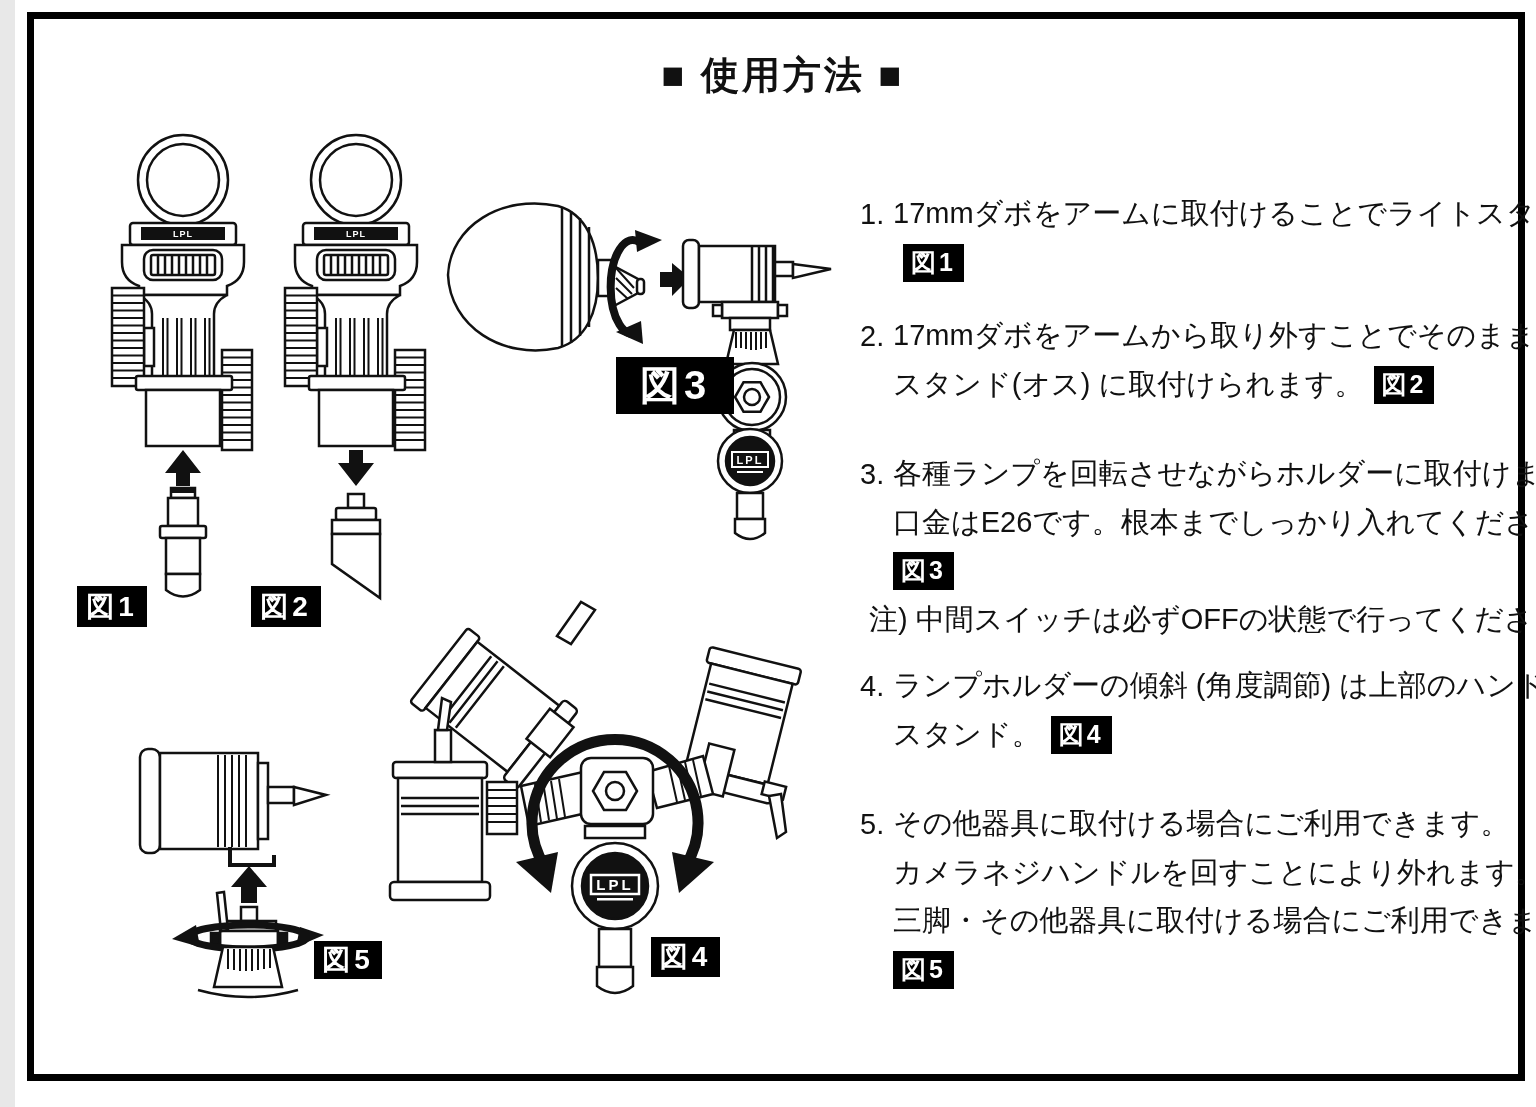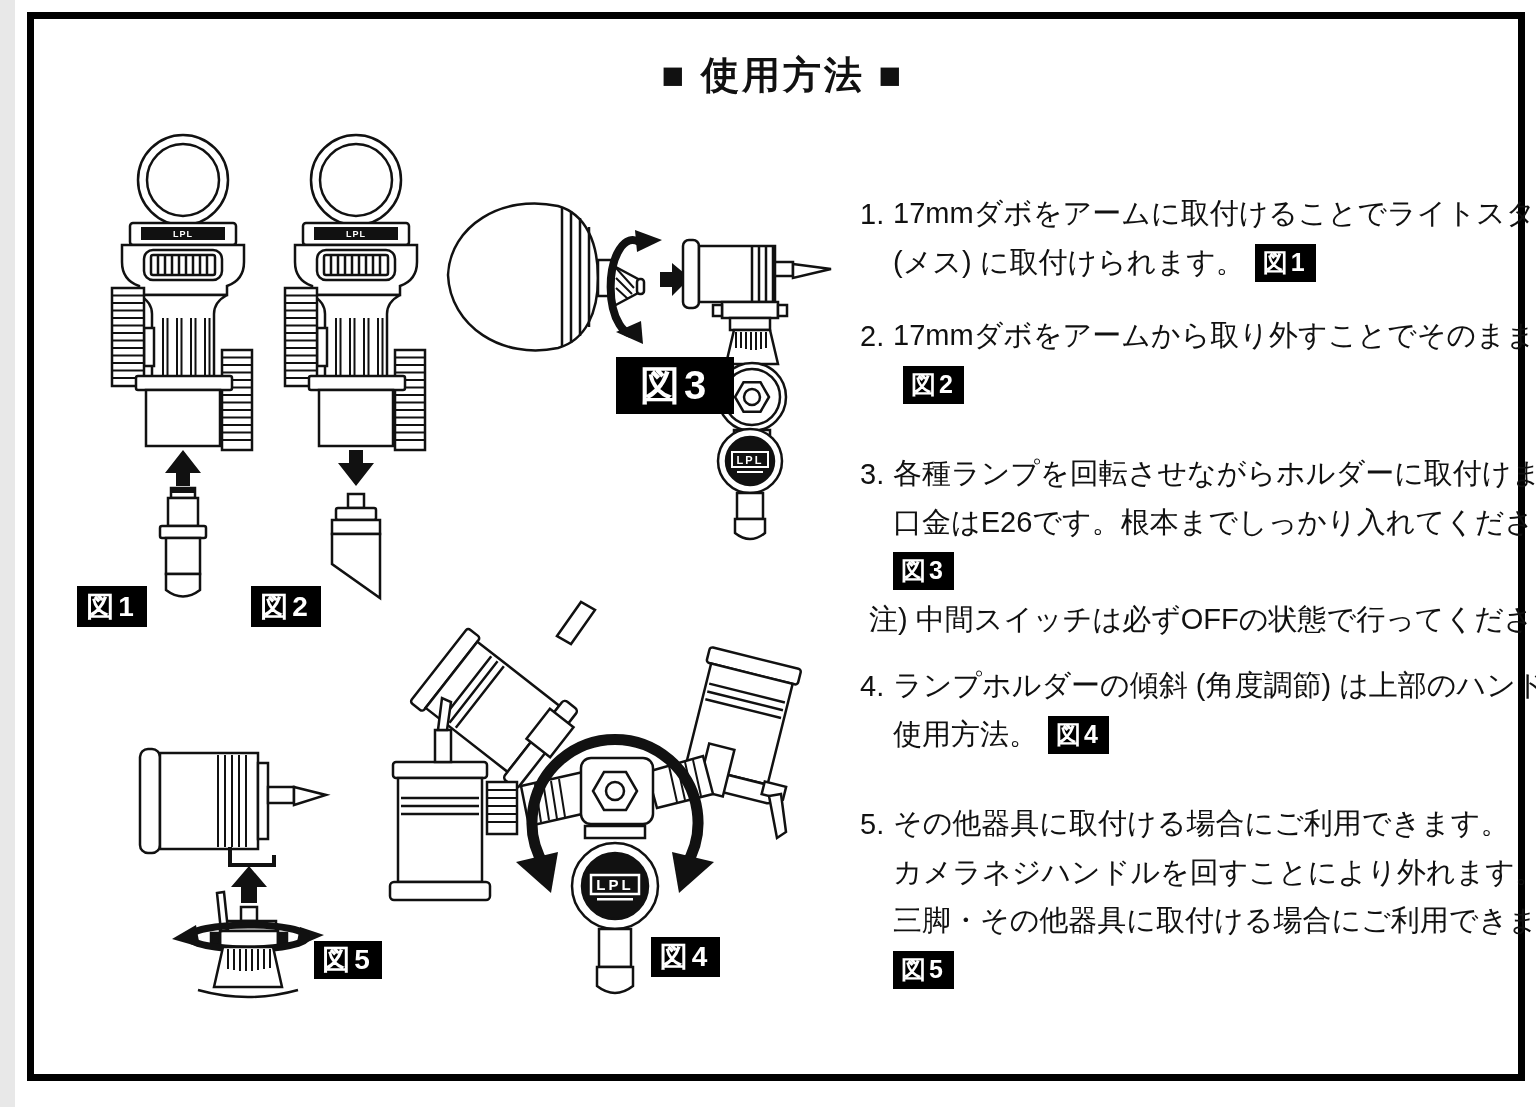--- a/index.html
+++ b/index.html
@@ -225,31 +225,31 @@
     </g>
   </svg>
   <div class="fig-label" id="label5">図5</div>
 
   <div class="item" id="item1">
     <span class="num">1.</span>
     <div class="line">
         <span>17mmダボをアームに取付けることでライトスタンド</span>
       </div>
     <div class="line">
-      <span>(メス) に取付けられます。</span>
       <span class="badge">図1</span>
     </div>
   </div>
 
   <div class="item" id="item2">
     <span class="num">2.</span>
     <div class="line">
         <span>17mmダボをアームから取り外すことでそのままライト</span>
       </div>
     <div class="line">
+      <span>スタンド(オス) に取付けられます。</span>
       <span class="badge">図2</span>
     </div>
   </div>
 
   <div class="item" id="item3">
     <span class="num">3.</span>
     <div class="line">
         <span>各種ランプを回転させながらホルダーに取付けます。</span>
       </div>
     <div class="line">
@@ -262,21 +262,21 @@
         <span>注) 中間スイッチは必ずOFFの状態で行ってください。</span>
       </div>
   </div>
 
   <div class="item" id="item4">
     <span class="num">4.</span>
     <div class="line">
         <span>ランプホルダーの傾斜 (角度調節) は上部のハンドルで</span>
       </div>
     <div class="line">
-      <span>使用方法。</span>
+      <span>スタンド。</span>
       <span class="badge">図4</span>
     </div>
   </div>
 
   <div class="item" id="item5">
     <span class="num">5.</span>
     <div class="line">
         <span>その他器具に取付ける場合にご利用できます。</span>
       </div>
     <div class="line">

